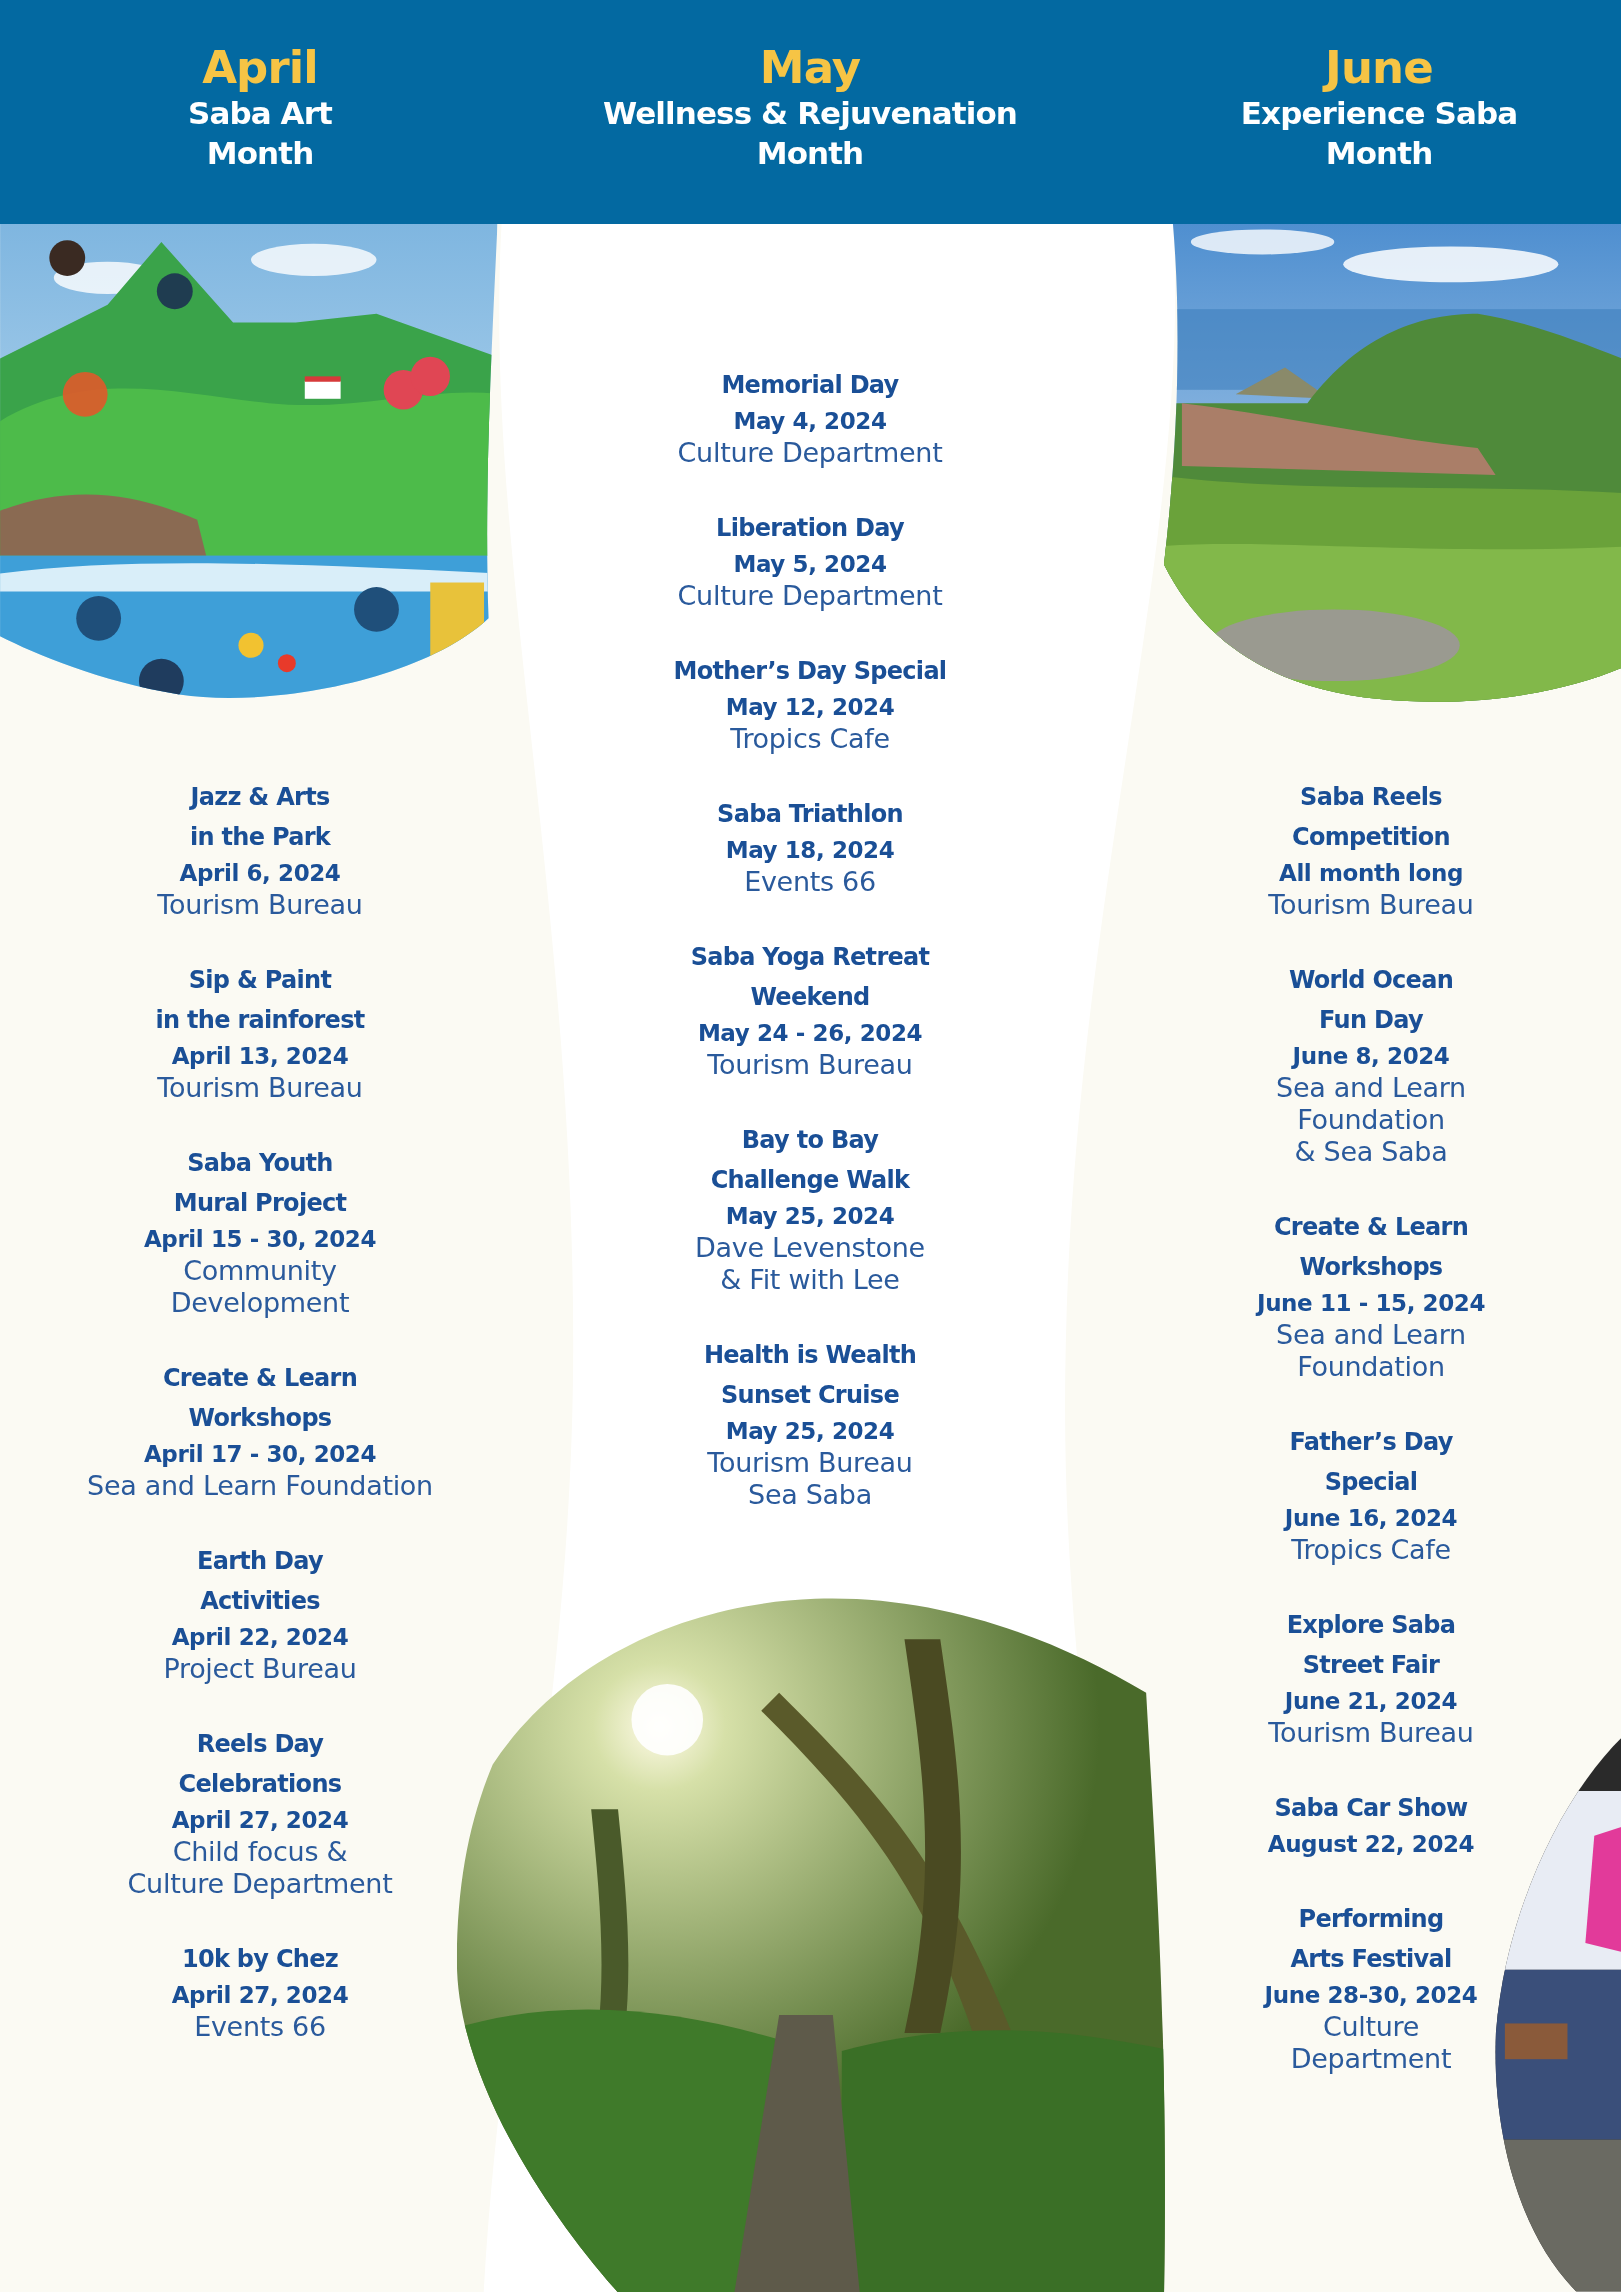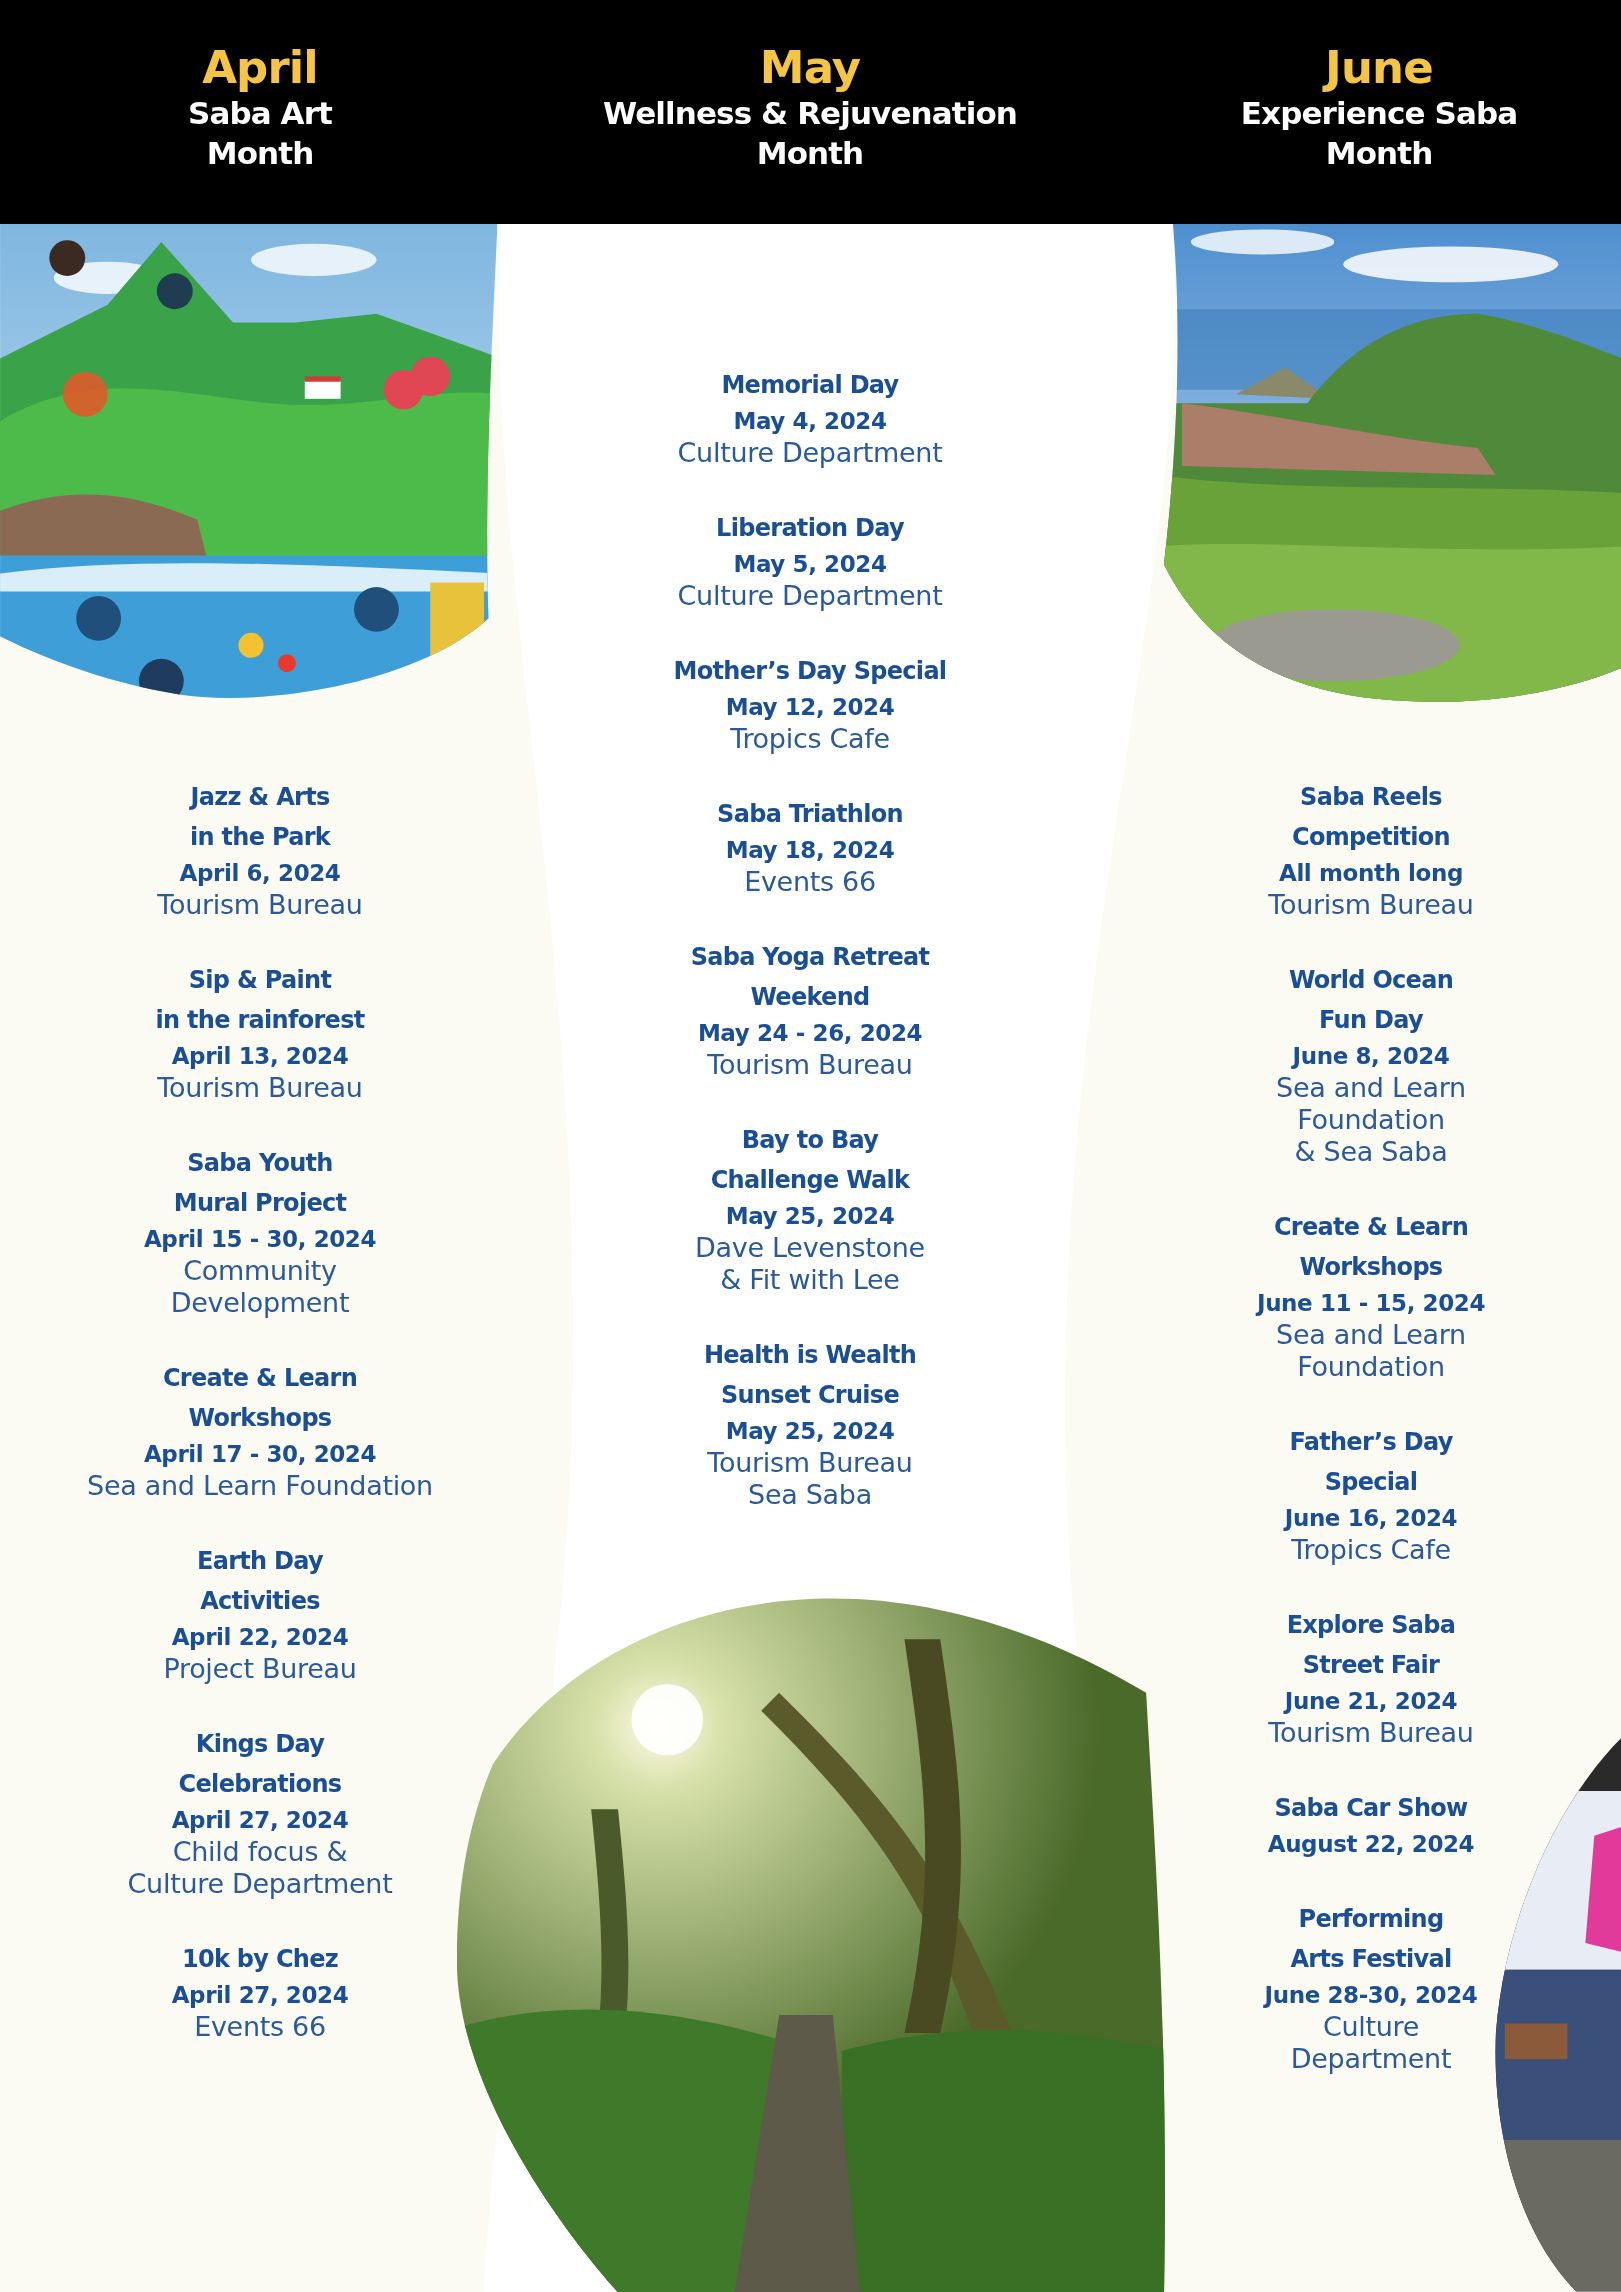--- a/index.html
+++ b/index.html
@@ -6,21 +6,21 @@
     html, body { width: 1622px; height: 2293px; overflow: hidden; }
     body {
       position: relative;
       background: #fbfaf3;
       font-family: "DejaVu Sans", "Liberation Sans", sans-serif;
       color: #1a4f96;
     }
     
     .header {
       position: absolute; left: 0; top: 0; width: 1622px; height: 224px;
-      background: #000000;
+      background: #0369a1;
       z-index: 5;
     }
     .hcol {
       position: absolute; top: 43px; text-align: center;
       transform: translateX(-50%);
       white-space: nowrap;
     }
     .hcol .month {
       display: block;
       color: #f6c445;
@@ -236,21 +236,21 @@
     <div class="date">April 17 - 30, 2024</div>
     <div class="org">Sea and Learn Foundation</div>
   </div>
   <div class="event">
     <div class="title">Earth Day
 Activities</div>
     <div class="date">April 22, 2024</div>
     <div class="org">Project Bureau</div>
   </div>
   <div class="event">
-    <div class="title">Kings Day
+    <div class="title">Reels Day
 Celebrations</div>
     <div class="date">April 27, 2024</div>
     <div class="org">Child focus &amp;
 Culture Department</div>
   </div>
   <div class="event">
     <div class="title">10k by Chez</div>
     <div class="date">April 27, 2024</div>
     <div class="org">Events 66</div>
   </div>

